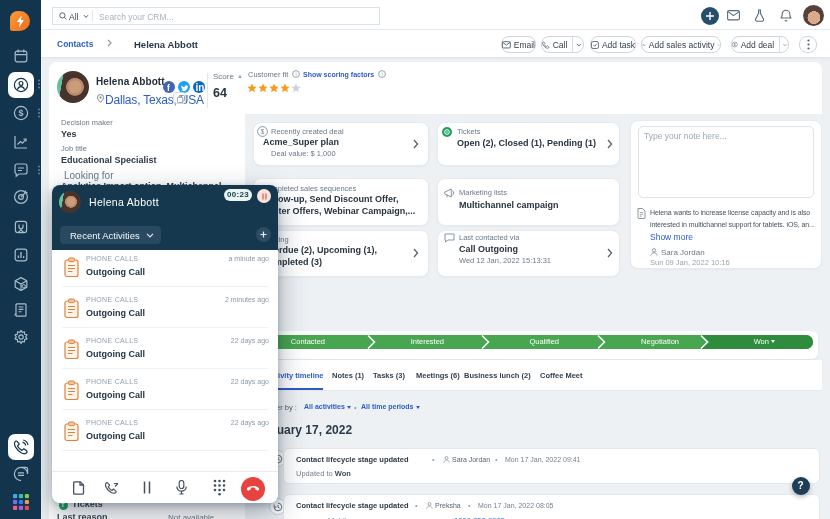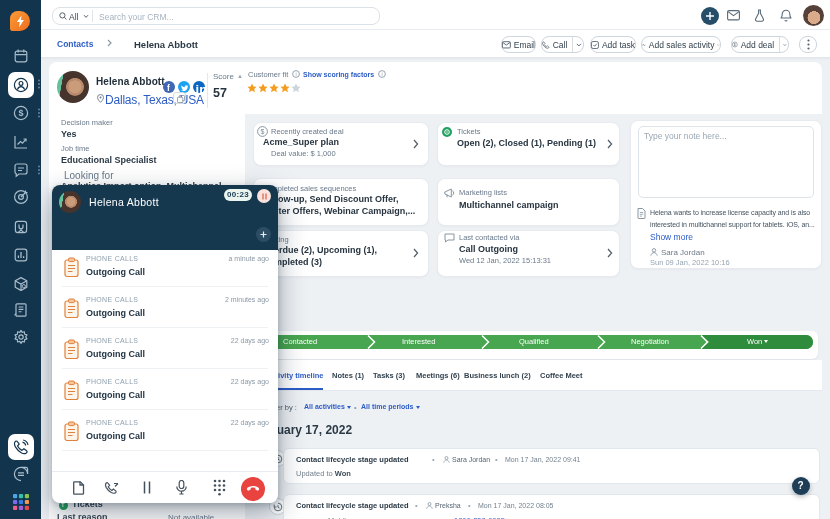--- a/index.html
+++ b/index.html
@@ -5,39 +5,39 @@
   * { margin:0; padding:0; box-sizing:border-box; }
   html,body { width:830px; height:519px; overflow:hidden; }
   body { position:relative; font-family:"Liberation Sans",sans-serif; background:#eef1f4; color:#27343f; }
   .abs { position:absolute; }
   .blue { color:#2c5cc5; }
   .grey { color:#69798a; }
   svg { display:block; }
 
   
   #topbar { position:absolute; left:41px; top:0; width:789px; height:30px; background:#fff; border-bottom:1px solid #e7ebef; }
-  #search { position:absolute; left:11px; top:7px; width:328px; height:18px; border:1px solid #dbe1e8; border-radius:8px; background:#fff; }
+  #search { position:absolute; left:11px; top:7px; width:328px; height:18px; border:1px solid #dbe1e8; border-radius:0; background:#fff; }
   
   #crumb { position:absolute; left:41px; top:30px; width:792px; height:28px; background:#fff; border-bottom:1px solid #e3e7ec; box-shadow:0 1px 2px rgba(30,50,70,.05); }
   .btn { position:absolute; top:6px; height:17px; border:1px solid #cdd5dd; border-radius:8px; background:#fff; font-size:8.5px; color:#33424e; display:flex; align-items:center; justify-content:center; gap:3px; white-space:nowrap; }
 
   
   #headpanel { position:absolute; left:49px; top:62px; width:773px; height:52px; background:#fff; border-radius:8px 8px 0 0; }
   #leftcol { position:absolute; left:49px; top:114px; width:196px; height:405px; background:#fff; }
 
   
   .card { position:absolute; background:#fff; border:1px solid #e7ebf0; border-radius:8px; box-shadow:0 1px 2px rgba(30,50,70,.04); }
   .lbl { position:absolute; font-size:7.5px; color:#69798a; white-space:nowrap; }
   .val { position:absolute; font-size:9px; font-weight:bold; color:#27343f; white-space:nowrap; }
   .sub { position:absolute; font-size:7.5px; color:#69798a; white-space:nowrap; }
   .chev { position:absolute; }
 
   
   #pipe { position:absolute; left:263px; top:335px; width:550px; height:14px; border-radius:7px; background:#47a64f; overflow:hidden; }
-  #pipe .seg { position:absolute; top:0; height:14px; color:#fff; font-size:7.5px; line-height:14px; text-align:left; white-space:nowrap; }
+  #pipe .seg { position:absolute; top:0; height:14px; color:#fff; font-size:7.5px; line-height:14px; text-align:right; white-space:nowrap; }
   #pipewon { position:absolute; left:438px; top:0; width:115px; height:14px; background:#2e8c3c; clip-path:polygon(0 0, 9px 50%, 0 100%, 100% 100%, 100% 0); }
 
   
   #tabs { position:absolute; left:245px; top:360px; width:577px; height:31px; background:#fff; border-bottom:1px solid #e3e8ee; }
   .tab { position:absolute; top:11px; font-size:7.5px; color:#33424e; font-weight:bold; white-space:nowrap; }
 
   
   .tcard { position:absolute; left:283px; width:537px; background:#fff; border:1px solid #e2e7ec; border-radius:6px; }
   .ticon { position:absolute; left:269px; width:17px; height:17px; background:#fff; border:1px solid #ccd5dc; border-radius:50%; display:flex; align-items:center; justify-content:center; }
 
@@ -160,27 +160,27 @@
 <span class="abs" style="left:96px;top:76px;font-size:10px;letter-spacing:-.3px;font-weight:bold;color:#222f3a;letter-spacing:.1px">Helena Abbott</span>
 <div class="abs" style="left:163px;top:81px;width:12px;height:12px;border-radius:50%;background:#4267b2">
     <span style="position:absolute;left:4px;top:1.5px;font-size:8.5px;color:#fff;font-weight:bold">f</span>
   </div>
 <div class="abs" style="left:178px;top:81px;width:12px;height:12px;border-radius:50%;background:#1da1f2">
   <svg class="abs" style="left:2.5px;top:3.5px" width="7.5" height="6.5" viewBox="0 0 10 8">
       <path d="M10 1a4 4 0 01-1.2.3A2 2 0 009.7.2 4 4 0 018.4.7 2 2 0 005 2.5 6 6 0 01.7.3 2 2 0 001.3 3 2 2 0 01.4 2.7v0a2 2 0 001.6 2 2 2 0 01-.9 0 2 2 0 001.9 1.5A4 4 0 010 7.3 6 6 0 003.1 8c3.8 0 5.9-3.1 5.9-5.9V1.8A4 4 0 0010 1z" fill="#fff"></path>
     </svg>
 </div>
 <div class="abs" style="left:193px;top:81px;width:12px;height:12px;border-radius:50%;background:#0a66c2">
-    <span style="position:absolute;left:2.6px;top:1px;font-size:13px;color:#fff;font-weight:bold">in</span>
+    <span style="position:absolute;left:2.6px;top:1px;font-size:10px;color:#fff;font-weight:bold">in</span>
   </div>
 
 <div class="abs" style="left:207px;top:73px;height:35px;border-left:1px solid #e3e8ed"></div>
 <span class="abs grey" style="left:213px;top:72px;font-size:8px">Score</span>
 <span class="abs" style="left:237px;top:73px;font-size:6px;color:#98a5b1">▲</span>
-<span class="abs" style="left:213px;top:86px;font-size:12.5px;font-weight:bold;color:#27343f">57</span>
+<span class="abs" style="left:213px;top:86px;font-size:12.5px;font-weight:bold;color:#27343f">64</span>
 <span class="abs grey" style="left:248px;top:70px;font-size:7.5px">Customer fit</span>
 <svg class="abs" style="left:292px;top:70px" width="8" height="8" viewBox="0 0 8 8">
     <circle cx="4" cy="4" r="3.4" fill="none" stroke="#8a98a5" stroke-width=".9"></circle>
     <text x="4" y="6.1" font-size="5.2" text-anchor="middle" fill="#8a98a5" font-family="Liberation Sans">i</text>
   </svg>
 <svg class="abs" style="left:247px;top:83px" width="56" height="11" viewBox="0 0 56 11">
   <g fill="#f49c1f">
       <path d="M5 .5l1.4 3 3.2.3-2.4 2.2.7 3.2L5 7.5 2.1 9.2l.7-3.2L.4 3.8l3.2-.3z"></path>
       <path d="M16 .5l1.4 3 3.2.3-2.4 2.2.7 3.2L16 7.5l-2.9 1.7.7-3.2-2.4-2.2 3.2-.3z"></path>
       <path d="M27 .5l1.4 3 3.2.3-2.4 2.2.7 3.2L27 7.5l-2.9 1.7.7-3.2-2.4-2.2 3.2-.3z"></path>
@@ -201,21 +201,21 @@
 <span class="abs blue" style="left:105px;top:93px;font-size:12px;letter-spacing:-.2px">Dallas, Texas, USA</span>
 <div class="abs" style="left:173px;top:92px;width:13px;height:12px;border:1px solid #d4dbe1;border-radius:3px">
   <svg class="abs" style="left:2.5px;top:2px" width="8" height="8" viewBox="0 0 9 9">
       <rect x=".5" y="2.5" width="6" height="6" rx="1" fill="#fff" stroke="#7b8a97" stroke-width=".9"></rect>
       <path d="M2.5 2.5V1.5a1 1 0 011-1h4a1 1 0 011 1v4a1 1 0 01-1 1h-1" fill="none" stroke="#7b8a97" stroke-width=".9"></path>
     </svg>
 </div>
 
 <span class="abs grey" style="left:61px;top:118px;font-size:7.5px">Decision maker</span>
 <span class="abs" style="left:61px;top:129px;font-size:9px;font-weight:bold;color:#2b3a46">Yes</span>
-<span class="abs grey" style="left:61px;top:144px;font-size:7.5px">Job time</span>
+<span class="abs grey" style="left:61px;top:144px;font-size:7.5px">Job title</span>
 <span class="abs" style="left:61px;top:155px;font-size:9px;font-weight:bold;color:#2b3a46">Educational Specialist</span>
 <span class="abs grey" style="left:64px;top:170px;font-size:10px">Looking for</span>
 <span class="abs" style="left:61px;top:181px;font-size:9px;font-weight:bold;color:#2b3a46;width:180px;overflow:hidden;white-space:nowrap">Analytics Import option, Multichannel</span>
 <div class="abs" style="left:59px;top:501px;width:9px;height:9px;border-radius:50%;background:#23a25d">
     <span style="position:absolute;left:2.1px;top:1.4px;font-size:6px;color:#fff;font-weight:bold">T</span>
   </div>
 <span class="abs" style="left:72px;top:499px;font-size:9px;font-weight:bold;color:#33424e">Tickets</span>
 <span class="abs" style="left:57px;top:512px;font-size:9px;font-weight:bold;color:#3c4b57">Last reason</span>
 <span class="abs grey" style="left:168px;top:513px;font-size:8px">Not available</span>
 
@@ -488,20 +488,26 @@
 <div id="widget">
   <div id="whead"></div>
   <div class="abs" style="left:7px;top:6px;width:22px;height:22px;border-radius:50%;overflow:hidden;background:linear-gradient(100deg,#5cbd96 0%,#66c49e 20%,#46342d 21%)">
     <div class="abs" style="left:4px;top:2px;width:16px;height:19px;border-radius:50% 50% 45% 45%;background:radial-gradient(circle at 50% 46%, #cb9c7a 0 33%, #b98a6b 34% 44%, #46332b 48% 100%)"></div>
   </div>
   <span class="abs" style="left:37px;top:11px;font-size:10.5px;color:#fff;letter-spacing:.3px">Helena Abbott</span>
   <div class="abs" style="left:172px;top:4px;width:28px;height:12px;border-radius:6px;background:#eaf5ef;text-align:center;font-size:8px;font-weight:bold;color:#173a52;line-height:12px;letter-spacing:.3px">00:23</div>
   <div class="abs" style="left:205px;top:4px;width:14px;height:14px;border-radius:50%;background:#fbe3dd">
     <svg class="abs" style="left:4.5px;top:3.5px" width="5" height="7" viewBox="0 0 5 7">
         <path d="M1 .5v6M4 .5v6" stroke="#e0715c" stroke-width="1.4"></path>
+      </svg>
+  </div>
+  <div class="abs" style="left:8px;top:41px;width:101px;height:18px;border-radius:4px;background:#28495f">
+    <span class="abs" style="left:10px;top:3.5px;font-size:9.5px;color:#f2f6f9">Recent Activities</span>
+    <svg class="abs" style="left:86px;top:7px" width="8" height="5" viewBox="0 0 8 5">
+        <path d="M1 .8L4 3.8 7 .8" fill="none" stroke="#dfe8ee" stroke-width="1.2"></path>
       </svg>
   </div>
   <div class="abs" style="left:204px;top:42px;width:15px;height:15px;border-radius:50%;background:#2c4d63">
     <svg class="abs" style="left:3.8px;top:3.8px" width="7" height="7" viewBox="0 0 7 7">
         <path d="M3.5.5v6M.5 3.5h6" stroke="#e8eef3" stroke-width="1.2"></path>
       </svg>
   </div>
 
   <div class="witem" style="top:61px">
     <svg class="ic" width="17" height="21" viewBox="0 0 17 21">

